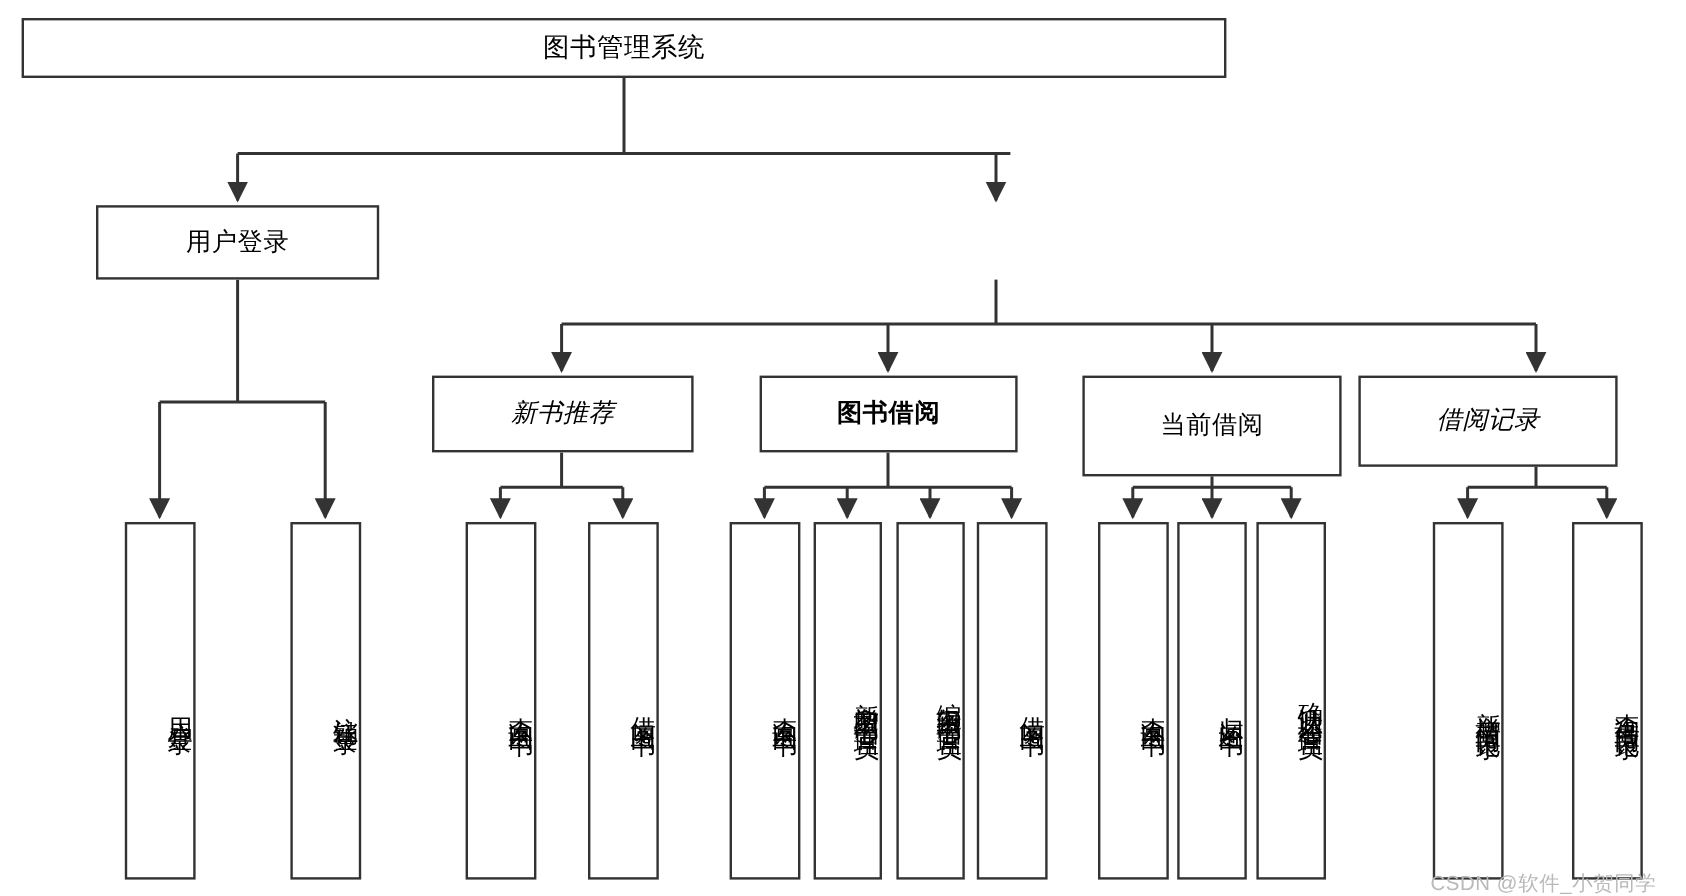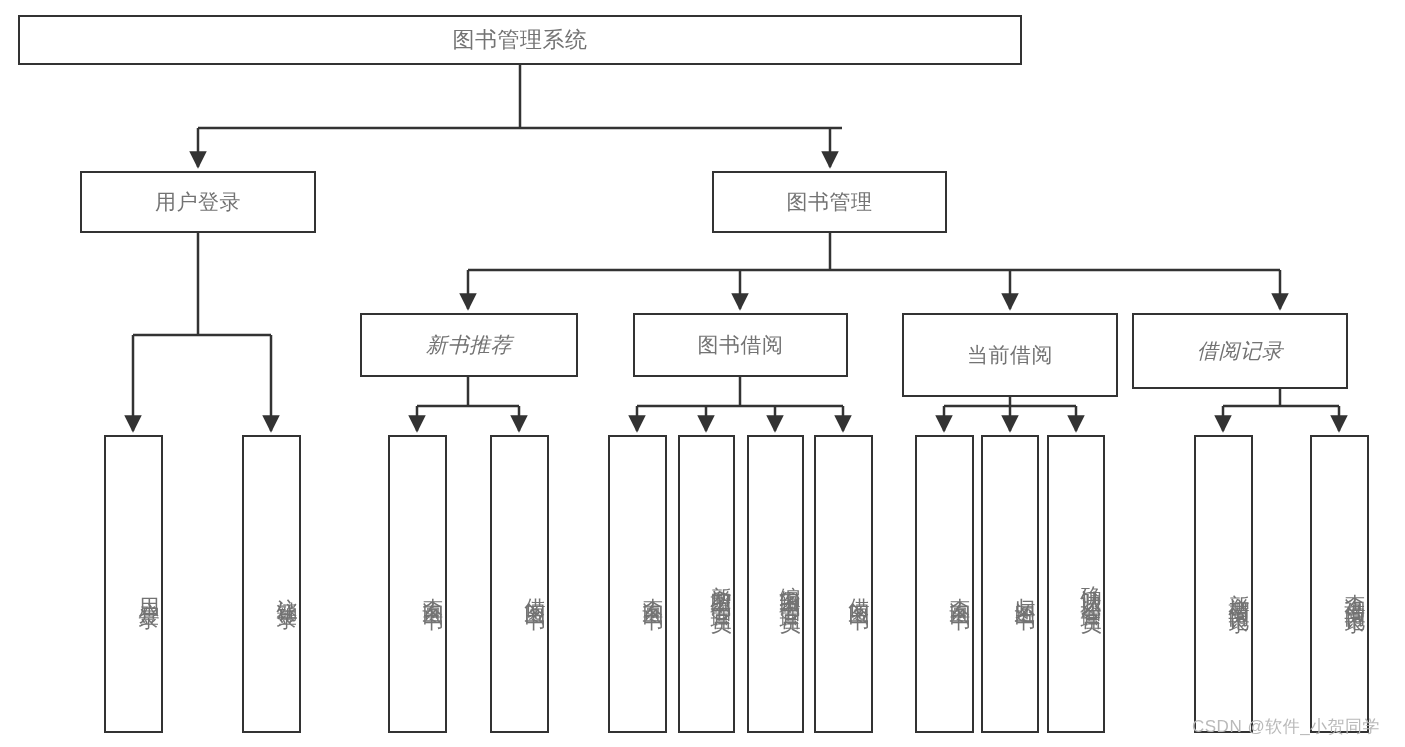--- a/index.html
+++ b/index.html
@@ -29,21 +29,21 @@
   }
   .node {
     position: absolute;
     box-sizing: border-box;
     background: #ffffff;
     border: 2px solid #333333;
     display: flex;
     align-items: center;
     justify-content: center;
     text-align: center;
-    color: #737373;
+    color: #000000;
     z-index: 2;
   }
   .node-h {
     font-size: 21px;
     line-height: 1.15;
     letter-spacing: 0.5px;
   }
   .node-root {
     font-size: 22px;
   }
@@ -60,20 +60,21 @@
   .node-v.tall {
     padding-top: 6px;
   }
   .watermark {
     position: absolute;
     font-size: 17px;
     color: #b9b9b9;
     white-space: nowrap;
     z-index: 5;
     letter-spacing: 0.5px;
+    margin-top: 10px;
   }
 </style>
 </head>
 <body>
 
 <div id="diagram">
 
   <svg id="edges" viewBox="0 0 1405 747" xmlns="http://www.w3.org/2000/svg">
     <defs>
       <marker id="arrow" viewBox="0 0 10 10" refX="9" refY="5" markerWidth="7" markerHeight="7" orient="auto-start-reverse">
@@ -120,24 +121,23 @@
       <path d="M 1280 377 L 1280 406"></path>
       <path d="M 1223 406 L 1339 406"></path>
       <path d="M 1223 406 L 1223 431" marker-end="url(#arrow)"></path>
       <path d="M 1339 406 L 1339 431" marker-end="url(#arrow)"></path>
     </g>
   </svg>
 
   <div class="node node-h node-root" style="left:18px; top:15px; width:1004px; height:50px;">图书管理系统</div>
 
   <div class="node node-h" style="left:80px; top:171px; width:236px; height:62px;">用户登录</div>
-  <div class="node node-h" style="left:712px; top:171px; width:235px; height:62px;">图书管理</div>
 
   <div class="node node-h" style="left:360px; top:313px; width:218px; height:64px;font-style:italic;">新书推荐</div>
-  <div class="node node-h" style="left:633px; top:313px; width:215px; height:64px;">图书借阅</div>
+  <div class="node node-h" style="left:633px; top:313px; width:215px; height:64px;font-weight:bold;">图书借阅</div>
   <div class="node node-h" style="left:902px; top:313px; width:216px; height:84px;">当前借阅</div>
   <div class="node node-h" style="left:1132px; top:313px; width:216px; height:76px;font-style:italic;">借阅记录</div>
 
   <div class="node node-v" style="left:104px; top:435px; width:59px; height:298px;">用户登录</div>
   <div class="node node-v" style="left:242px; top:435px; width:59px; height:298px;">注销登录</div>
 
   <div class="node node-v" style="left:388px; top:435px; width:59px; height:298px;">查询图书</div>
   <div class="node node-v" style="left:490px; top:435px; width:59px; height:298px;">借阅图书</div>
 
   <div class="node node-v" style="left:608px; top:435px; width:59px; height:298px;">查询图书</div>

